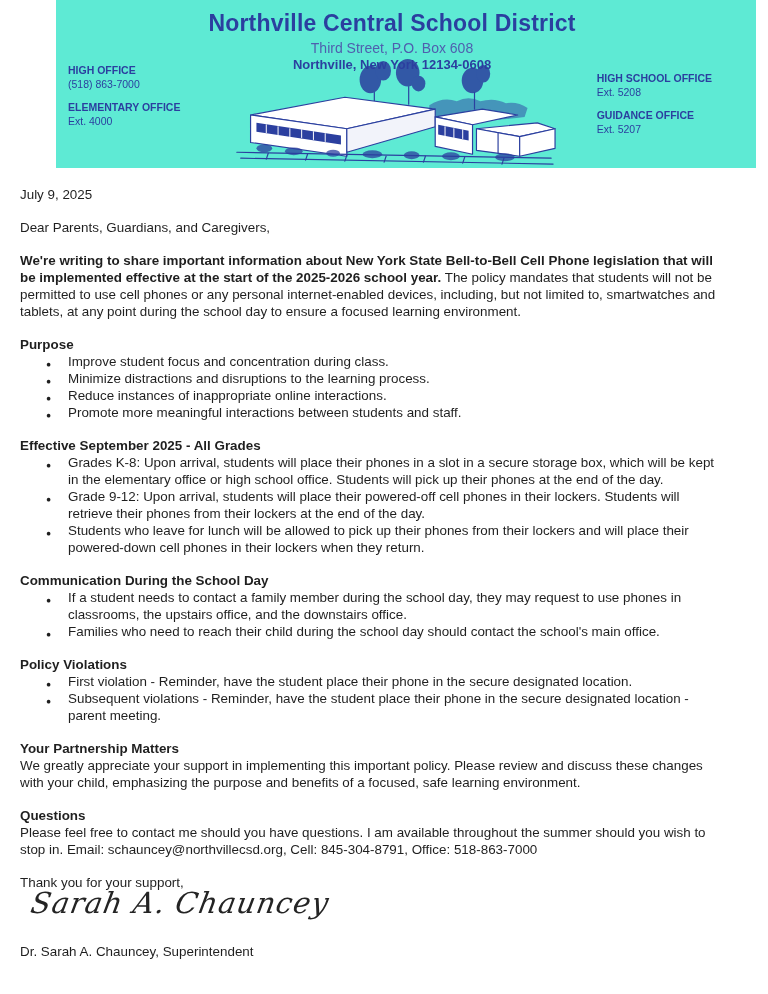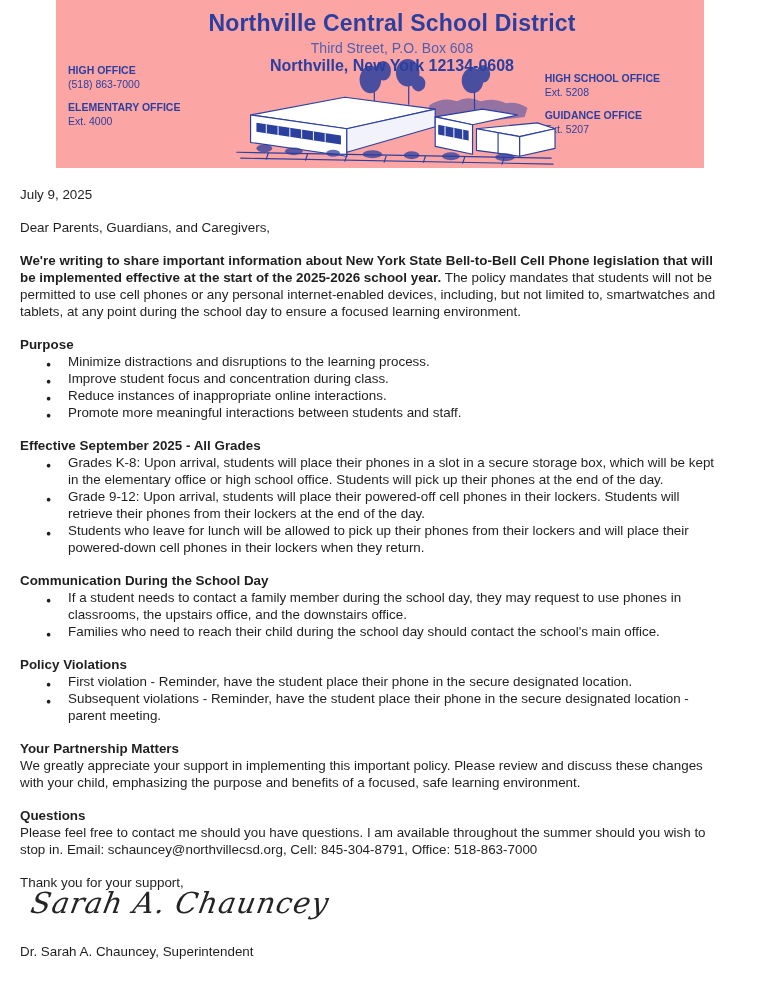--- a/index.html
+++ b/index.html
@@ -6,27 +6,27 @@
   html,body { background:#ffffff; }
   body {
     width:768px; height:994px;
     font-family:"Liberation Sans","DejaVu Sans",sans-serif;
     color:#1c1c1c;
   }
   .page { position:relative; width:768px; height:994px; background:#ffffff; overflow:hidden; }
 
   
   .letterhead {
-    position:absolute; left:56px; top:0; width:648px; height:168px;
-    background:#fca5a5; color:#2b3f9f;
+    position:absolute; left:56px; top:0; width:700px; height:168px;
+    background:#5eead4; color:#2b3f9f;
   }
   .lh-title { position:absolute; left:0; top:10px; width:672px; text-align:center; }
   .district { font-size:23px; font-weight:700; letter-spacing:.2px; }
   .addr1 { font-size:14px; margin-top:3px; color:#4f5fae; }
-  .addr2 { font-size:16px; font-weight:700; margin-top:1px; }
+  .addr2 { font-size:13px; font-weight:700; margin-top:1px; }
   .lh-left  { position:absolute; left:12px;  top:64px; font-size:10.5px; line-height:1.3; }
   .lh-right { position:absolute; right:44px; top:72px; font-size:10.5px; line-height:1.3; text-align:left; }
   .office { margin-bottom:10px; }
   .office-label { font-weight:700; }
   .building { position:absolute; left:166px; top:58px; }
 
   
   .letter-body {
     position:absolute; left:0; top:168px; width:768px;
     padding:18px 44px 0 20px;
@@ -147,22 +147,22 @@
 
   <div class="letter-body">
     <p class="blk">July 9, 2025</p>
     <p class="blk">Dear Parents, Guardians, and Caregivers,</p>
     <p class="blk"><span class="b">We're writing to share important information about New York State Bell-to-Bell Cell Phone legislation that will be implemented effective at the start of the 2025-2026 school year.</span><span> The policy mandates that students will not be permitted to use cell phones or any personal internet-enabled devices, including, but not limited to, smartwatches and tablets, at any point during the school day to ensure a focused learning environment.</span></p>
 
     <div id="sections">
         <div class="section">
           <div class="heading">Purpose</div>
           <ul class="bullets">
+            <li>Improve student focus and concentration during class.</li>
             <li>Minimize distractions and disruptions to the learning process.</li>
-            <li>Improve student focus and concentration during class.</li>
             <li>Reduce instances of inappropriate online interactions.</li>
             <li>Promote more meaningful interactions between students and staff.</li>
           </ul>
         </div>
         <div class="section">
           <div class="heading">Effective September 2025 - All Grades</div>
           <ul class="bullets">
             <li>Grades K-8: Upon arrival, students will place their phones in a slot in a secure storage box, which will be kept in the elementary office or high school office. Students will pick up their phones at the end of the day.</li>
             <li>Grade 9-12: Upon arrival, students will place their powered-off cell phones in their lockers. Students will retrieve their phones from their lockers at the end of the day.</li>
             <li>Students who leave for lunch will be allowed to pick up their phones from their lockers and will place their powered-down cell phones in their lockers when they return.</li>

